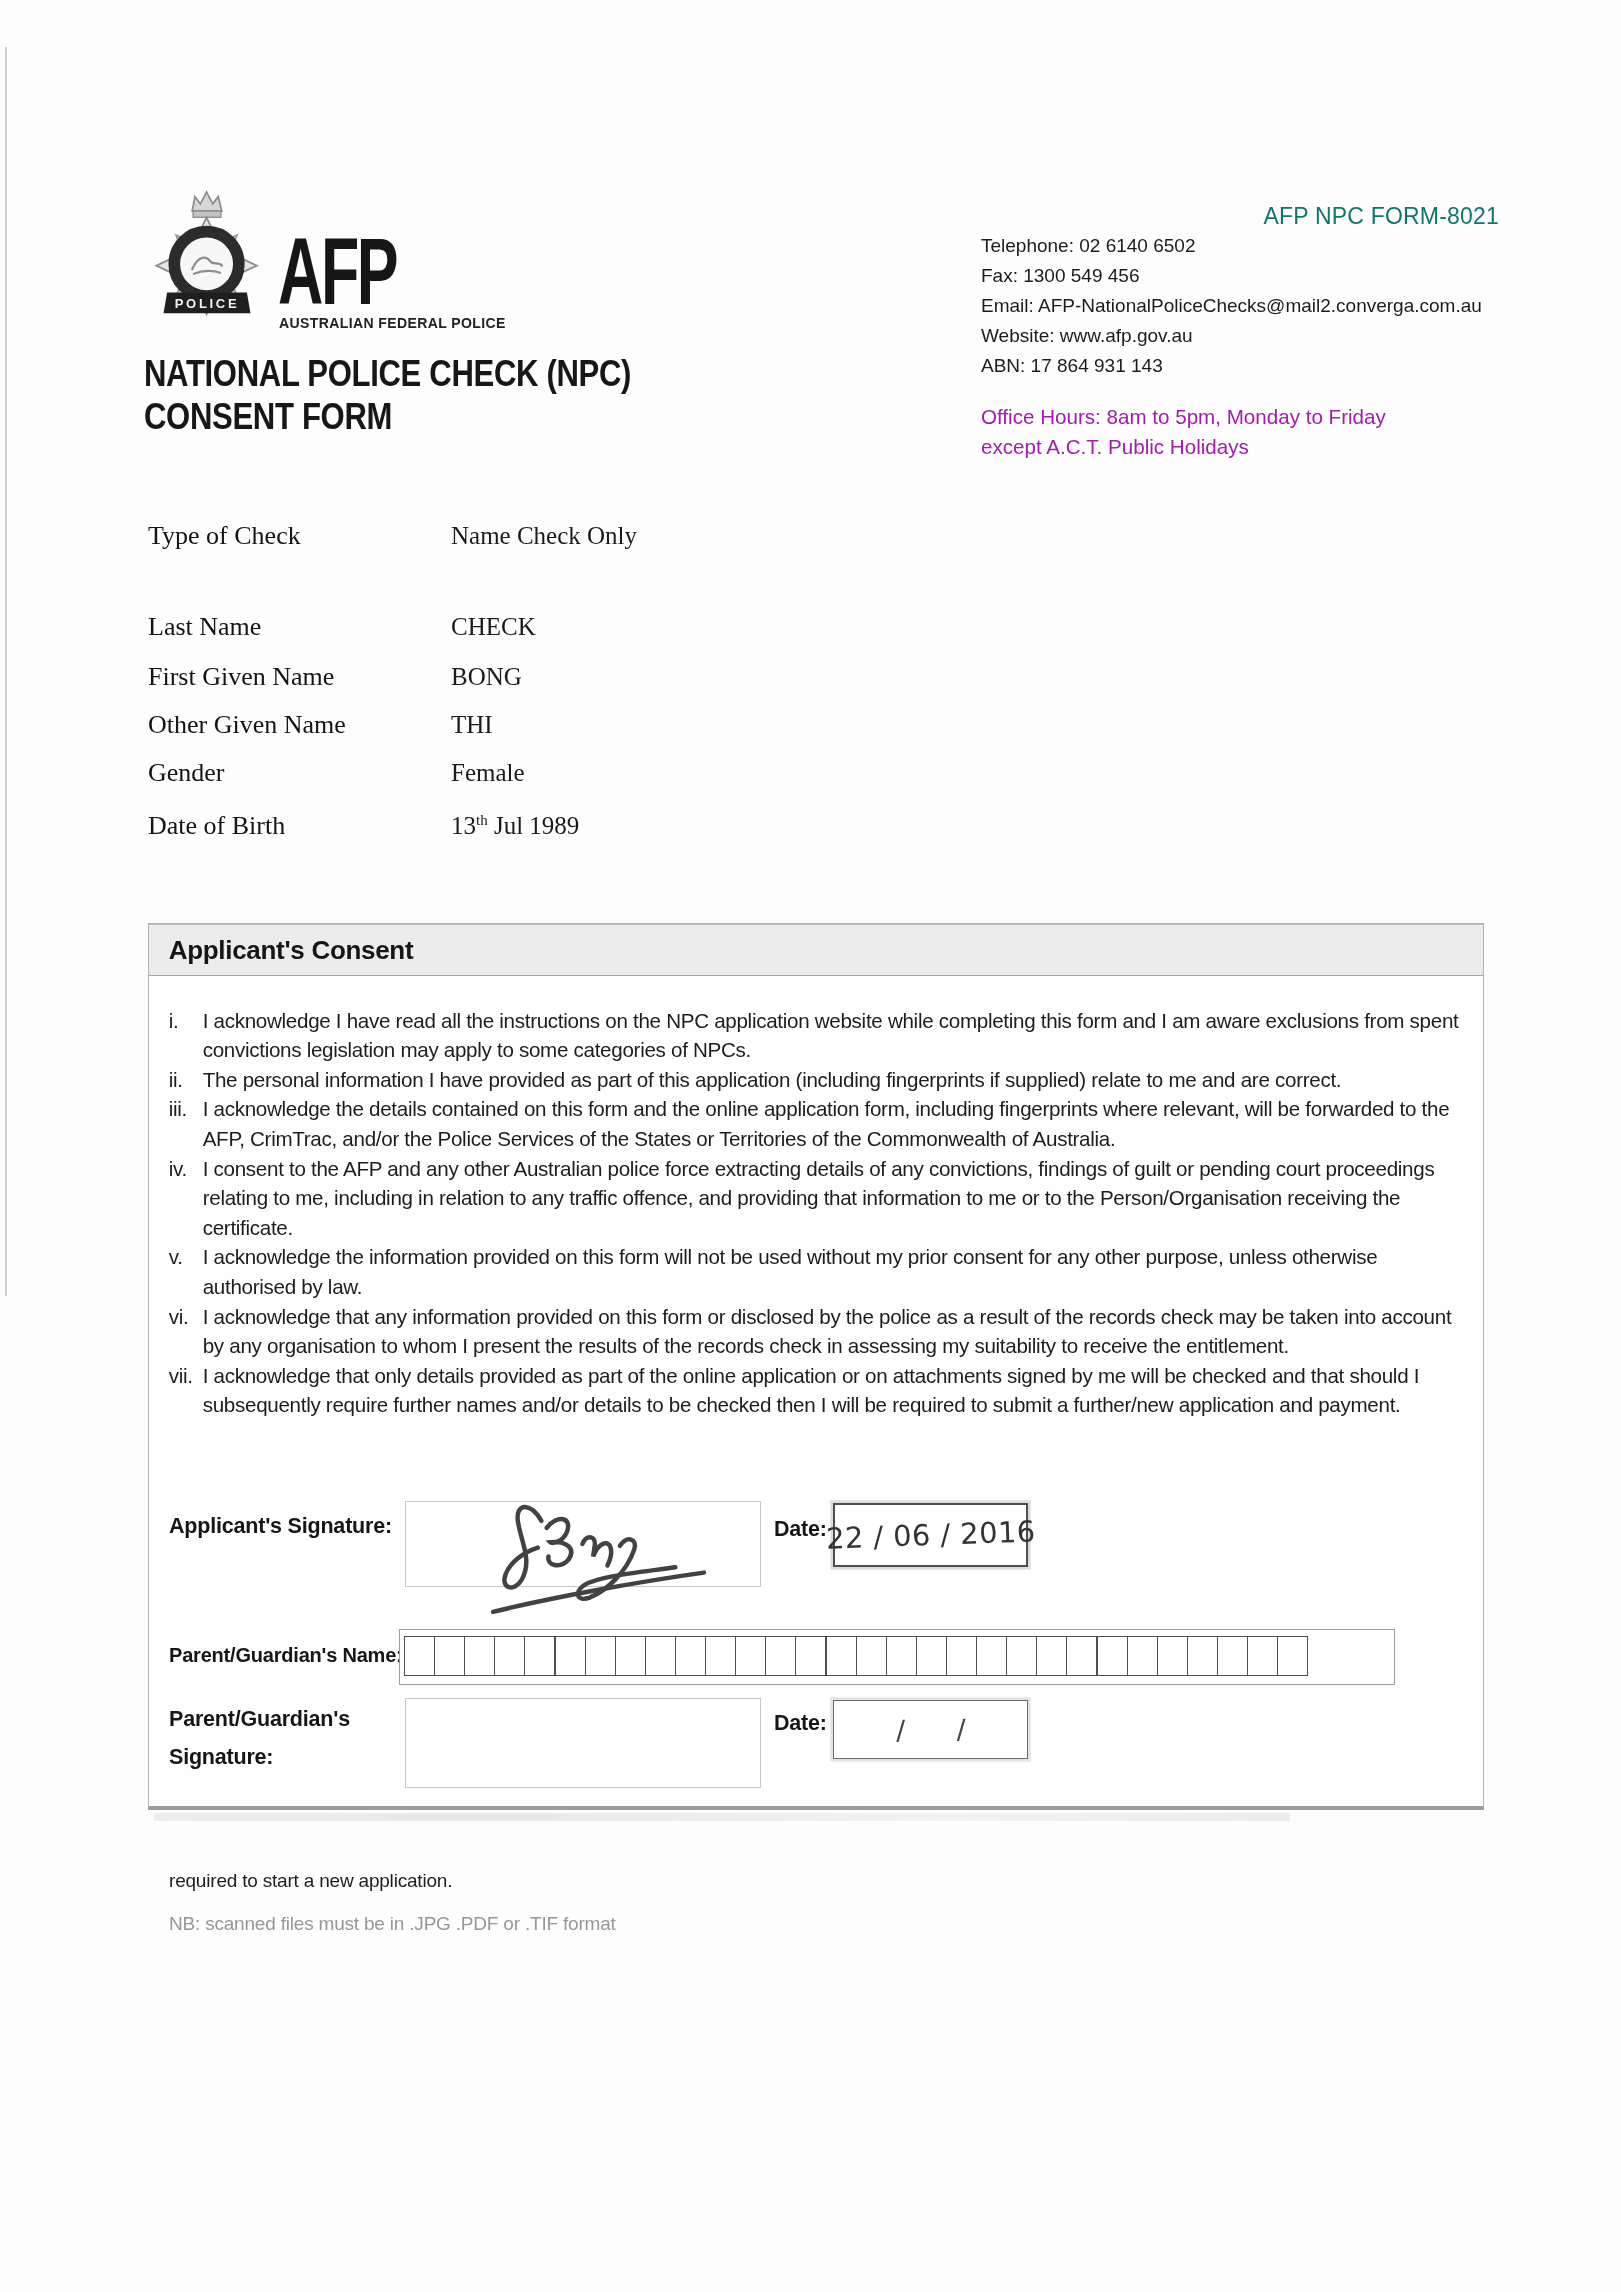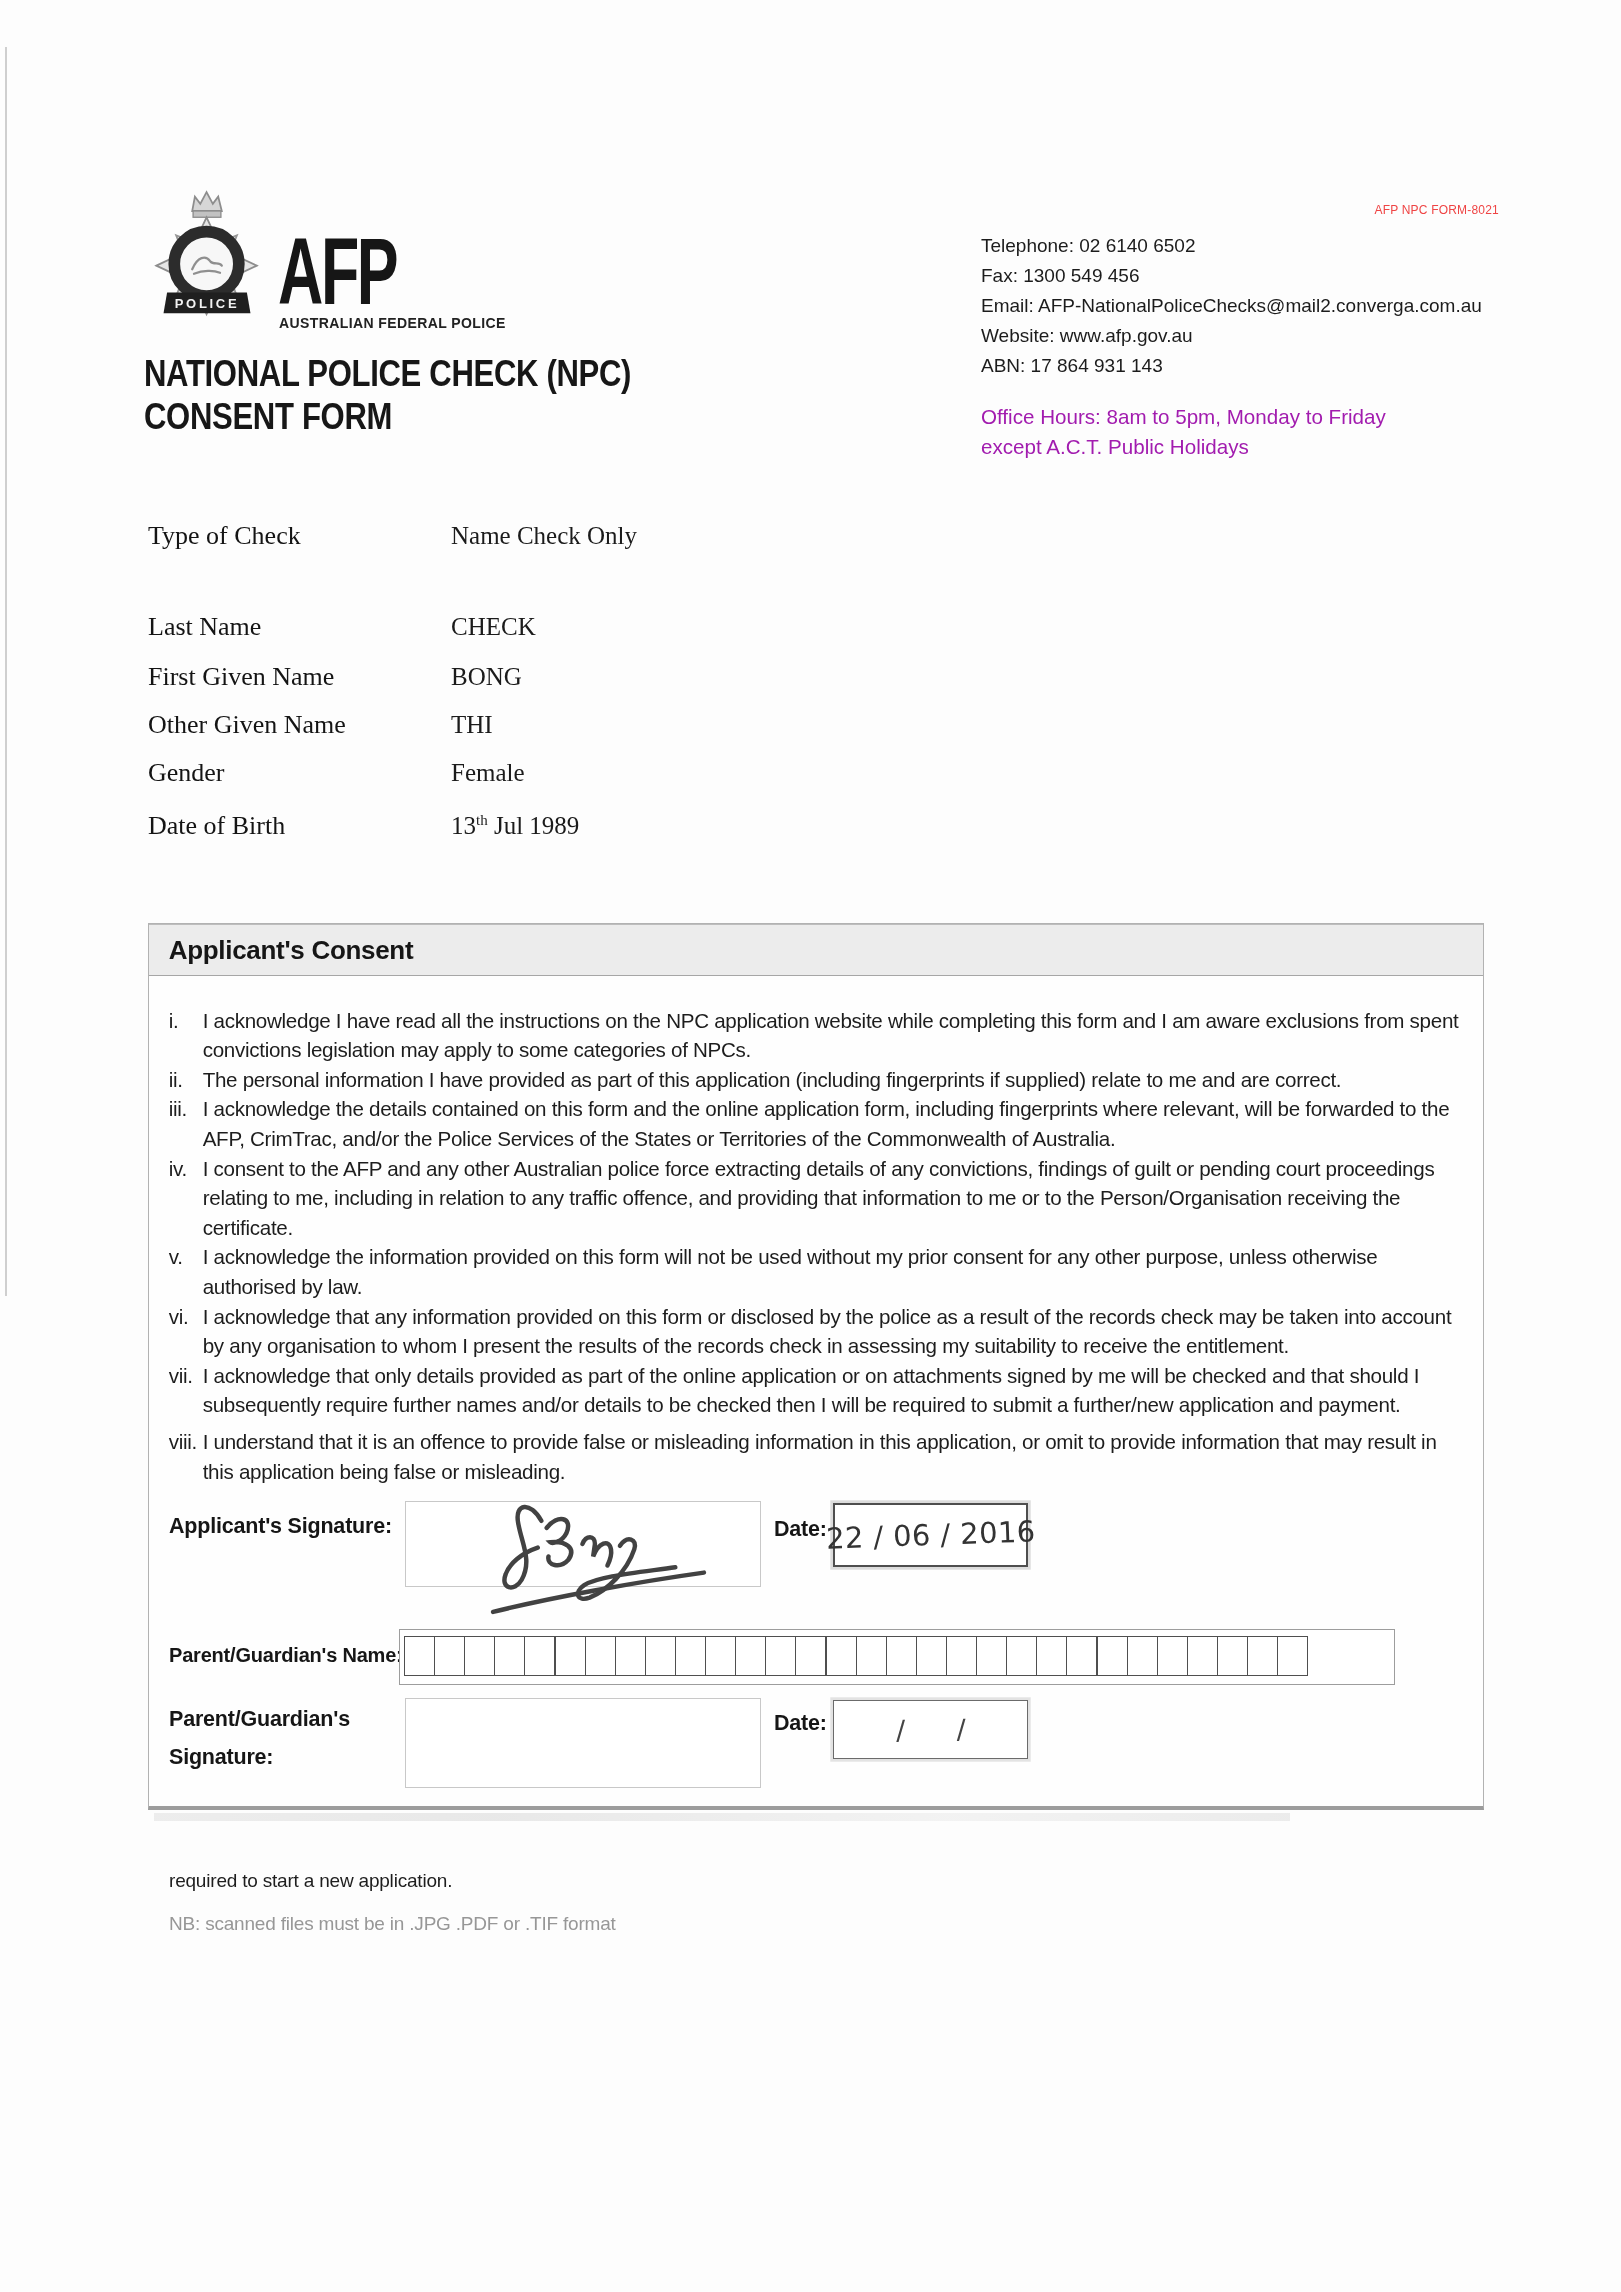--- a/index.html
+++ b/index.html
@@ -20,21 +20,21 @@
     transform:scaleX(.66);transform-origin:left top;
   }
   .afp-org{
     position:absolute;left:279px;top:315px;font-size:14.3px;font-weight:bold;
     letter-spacing:0.4px;color:#222;transform:scaleX(.98);transform-origin:left top;
   }
   .doc-title{position:absolute;left:144px;font-size:37px;font-weight:bold;letter-spacing:-0.4px;
     color:#171717;transform:scaleX(.84);transform-origin:left top;white-space:nowrap;}
   .doc-title.l1{top:353px;}
   .doc-title.l2{top:396px;}
-  .form-number{position:absolute;right:122px;top:203px;font-size:12px;color:#ef4444;letter-spacing:0.2px;margin-left:24px;}
+  .form-number{position:absolute;right:122px;top:203px;font-size:23px;color:#0f766e;letter-spacing:0.2px;margin-left:24px;}
   .contact{position:absolute;left:981px;top:231px;font-size:19px;line-height:30px;color:#1c1c1c;}
   .office-hours{position:absolute;left:981px;top:402px;font-size:20.6px;line-height:30px;color:#a21caf;}
   
   .frow{position:absolute;left:148px;white-space:nowrap;}
   .frow .flabel{display:inline-block;width:303px;font-family:"Liberation Serif",serif;
     font-weight:normal;font-size:26px;color:#141414;}
   .frow .fvalue{font-family:"Liberation Serif",serif;font-size:25px;color:#1b1b1b;}
   .frow.r0{top:521px;} .frow.r1{top:612px;} .frow.r2{top:662px;}
   .frow.r3{top:710px;} .frow.r4{top:758px;} .frow.r5{top:811px;}
   .fvalue sup{font-size:60%;vertical-align:super;line-height:0;}
@@ -172,24 +172,20 @@
           <span>I acknowledge the information provided on this form will not be used without my prior consent for any other purpose, unless otherwise authorised by law.</span>
         </div>
       <div class="citem">
           <span class="cnum">vi.</span>
           <span>I acknowledge that any information provided on this form or disclosed by the police as a result of the records check may be taken into account by any organisation to whom I present the results of the records check in assessing my suitability to receive the entitlement.</span>
         </div>
       <div class="citem">
           <span class="cnum">vii.</span>
           <span>I acknowledge that only details provided as part of the online application or on attachments signed by me will be checked and that should I subsequently require further names and/or details to be checked then I will be required to submit a further/new application and payment.</span>
         </div>
-      <div class="citem last">
-          <span class="cnum">viii.</span>
-          <span>I understand that it is an offence to provide false or misleading information in this application, or omit to provide information that may result in this application being false or misleading.</span>
-        </div>
     </div>
   </div>
 
   <div class="sig-label" style="left:169px;top:1514px;">Applicant's Signature:</div>
   <div class="sig-box" style="left:405px;top:1501px;width:356px;height:86px;"></div>
   <svg class="sig-svg" width="358" height="134" viewBox="0 0 400 150">
     <g fill="none" stroke="#424242" stroke-width="5" stroke-linecap="round">
       <path d="M150 30 C138 8 120 10 124 32 C128 56 140 74 128 96 C120 110 104 106 110 90 C114 78 128 66 146 60"></path>
       <path d="M156 38 C168 22 186 26 178 44 C173 54 162 56 160 54 C176 52 190 60 180 74 C171 84 156 80 158 70"></path>
       <path d="M196 56 C200 46 210 46 210 56 L208 70 C214 54 226 50 228 62 C229 68 226 76 224 80"></path>

